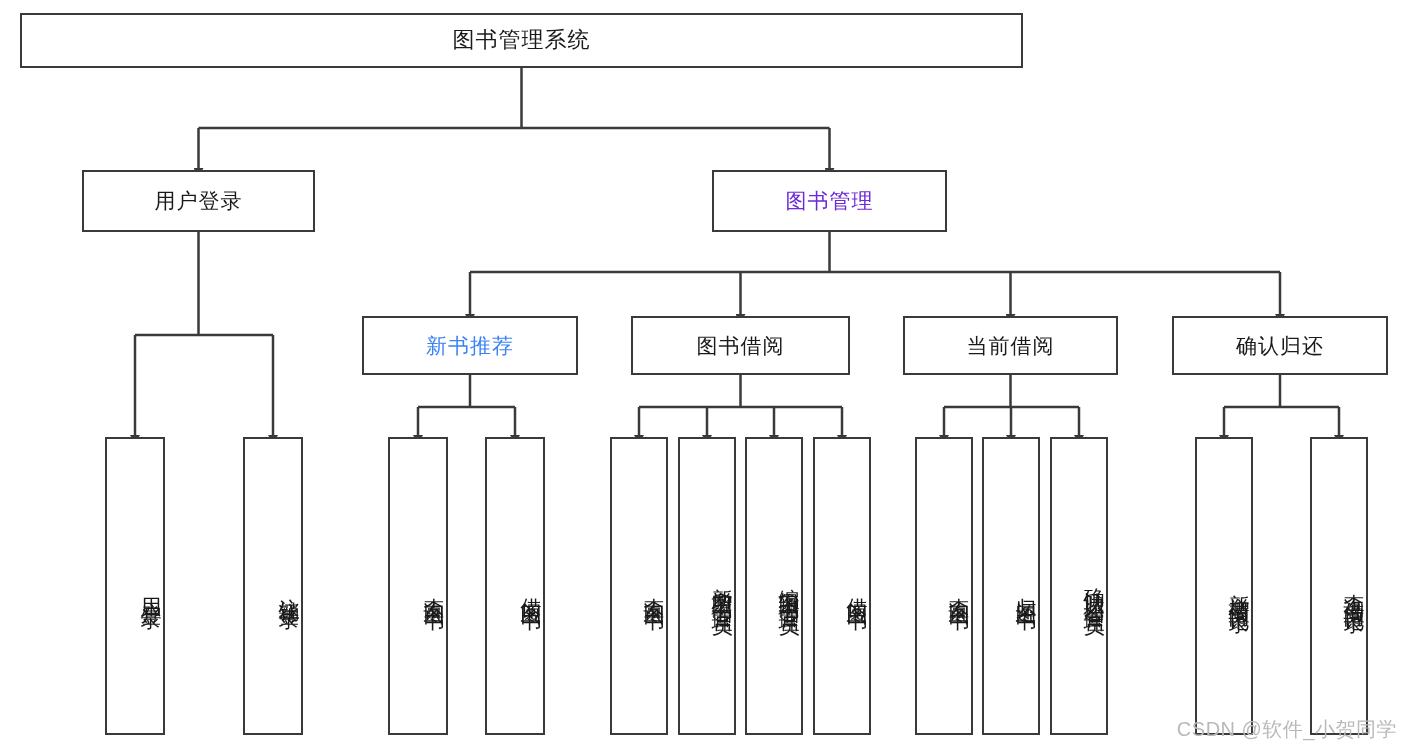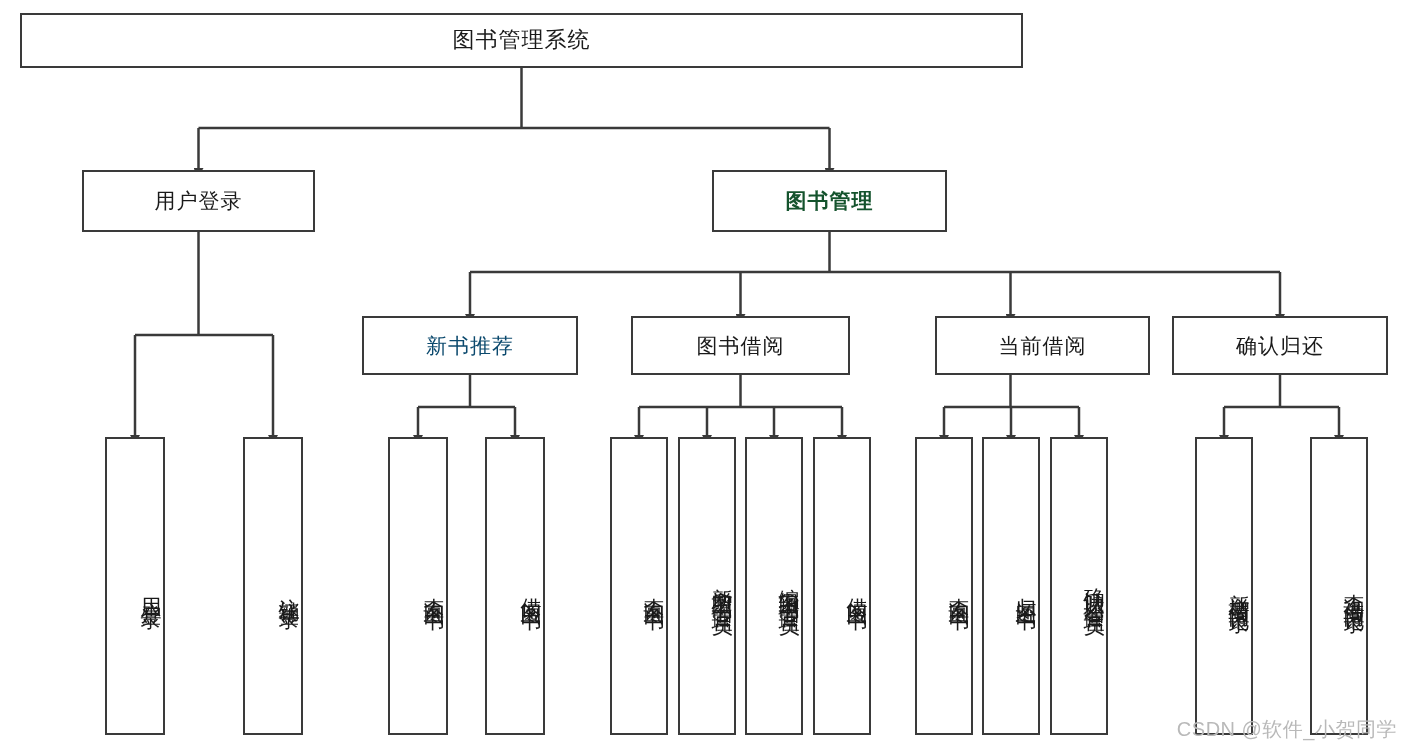--- a/index.html
+++ b/index.html
@@ -89,24 +89,24 @@
         <line x1="1079" y1="407" x2="1079" y2="436" stroke="#3a3a3a" stroke-width="2.5" marker-end="url(#arrowhead)"></line>
         <line x1="1280" y1="375" x2="1280" y2="407" stroke="#3a3a3a" stroke-width="2.5"></line>
         <line x1="1224" y1="407" x2="1339" y2="407" stroke="#3a3a3a" stroke-width="2.5"></line>
         <line x1="1224" y1="407" x2="1224" y2="436" stroke="#3a3a3a" stroke-width="2.5" marker-end="url(#arrowhead)"></line>
         <line x1="1339" y1="407" x2="1339" y2="436" stroke="#3a3a3a" stroke-width="2.5" marker-end="url(#arrowhead)"></line>
       </g>
   </svg>
   <div id="node-layer">
       <div class="node horizontal root" style="left: 20px; top: 13px; width: 1003px; height: 55px; border-color: rgb(58, 58, 58); background: rgb(255, 255, 255); color: rgb(26, 26, 26);">图书管理系统</div>
       <div class="node horizontal" style="left: 82px; top: 170px; width: 233px; height: 62px; border-color: rgb(58, 58, 58); background: rgb(255, 255, 255); color: rgb(26, 26, 26);">用户登录</div>
-      <div class="node horizontal" style="left: 712px; top: 170px; width: 235px; height: 62px; border-color: rgb(58, 58, 58); background: rgb(255, 255, 255); color: #14532d; font-weight: bold;">图书管理</div>
-      <div class="node horizontal" style="left: 362px; top: 316px; width: 216px; height: 59px; border-color: rgb(58, 58, 58); background: rgb(255, 255, 255); color: #0c4a6e;">新书推荐</div>
+      <div class="node horizontal" style="left: 712px; top: 170px; width: 235px; height: 62px; border-color: rgb(58, 58, 58); background: rgb(255, 255, 255); color: #6d28d9;">图书管理</div>
+      <div class="node horizontal" style="left: 362px; top: 316px; width: 216px; height: 59px; border-color: rgb(58, 58, 58); background: rgb(255, 255, 255); color: #3b82f6;">新书推荐</div>
       <div class="node horizontal" style="left: 631px; top: 316px; width: 219px; height: 59px; border-color: rgb(58, 58, 58); background: rgb(255, 255, 255); color: rgb(26, 26, 26);">图书借阅</div>
-      <div class="node horizontal" style="left: 903px; top: 316px; width: 215px; height: 59px; border-color: rgb(58, 58, 58); background: rgb(255, 255, 255); color: rgb(26, 26, 26); margin-left: 32px;">当前借阅</div>
+      <div class="node horizontal" style="left: 903px; top: 316px; width: 215px; height: 59px; border-color: rgb(58, 58, 58); background: rgb(255, 255, 255); color: rgb(26, 26, 26);">当前借阅</div>
       <div class="node horizontal" style="left: 1172px; top: 316px; width: 216px; height: 59px; border-color: rgb(58, 58, 58); background: rgb(255, 255, 255); color: rgb(26, 26, 26);">确认归还</div>
       <div class="node vertical" style="left: 105px; top: 437px; width: 60px; height: 298px; border-color: rgb(58, 58, 58); background: rgb(255, 255, 255); color: rgb(26, 26, 26);">用户登录</div>
       <div class="node vertical" style="left: 243px; top: 437px; width: 60px; height: 298px; border-color: rgb(58, 58, 58); background: rgb(255, 255, 255); color: rgb(26, 26, 26);">注销登录</div>
       <div class="node vertical" style="left: 388px; top: 437px; width: 60px; height: 298px; border-color: rgb(58, 58, 58); background: rgb(255, 255, 255); color: rgb(26, 26, 26);">查询图书</div>
       <div class="node vertical" style="left: 485px; top: 437px; width: 60px; height: 298px; border-color: rgb(58, 58, 58); background: rgb(255, 255, 255); color: rgb(26, 26, 26);">借阅图书</div>
       <div class="node vertical" style="left: 610px; top: 437px; width: 58px; height: 298px; border-color: rgb(58, 58, 58); background: rgb(255, 255, 255); color: rgb(26, 26, 26);">查询图书</div>
       <div class="node vertical" style="left: 678px; top: 437px; width: 58px; height: 298px; border-color: rgb(58, 58, 58); background: rgb(255, 255, 255); color: rgb(26, 26, 26);">新增图书（管理员）</div>
       <div class="node vertical" style="left: 745px; top: 437px; width: 58px; height: 298px; border-color: rgb(58, 58, 58); background: rgb(255, 255, 255); color: rgb(26, 26, 26);">编辑图书（管理员）</div>
       <div class="node vertical" style="left: 813px; top: 437px; width: 58px; height: 298px; border-color: rgb(58, 58, 58); background: rgb(255, 255, 255); color: rgb(26, 26, 26);">借阅图书</div>
       <div class="node vertical" style="left: 915px; top: 437px; width: 58px; height: 298px; border-color: rgb(58, 58, 58); background: rgb(255, 255, 255); color: rgb(26, 26, 26);">查询图书</div>

